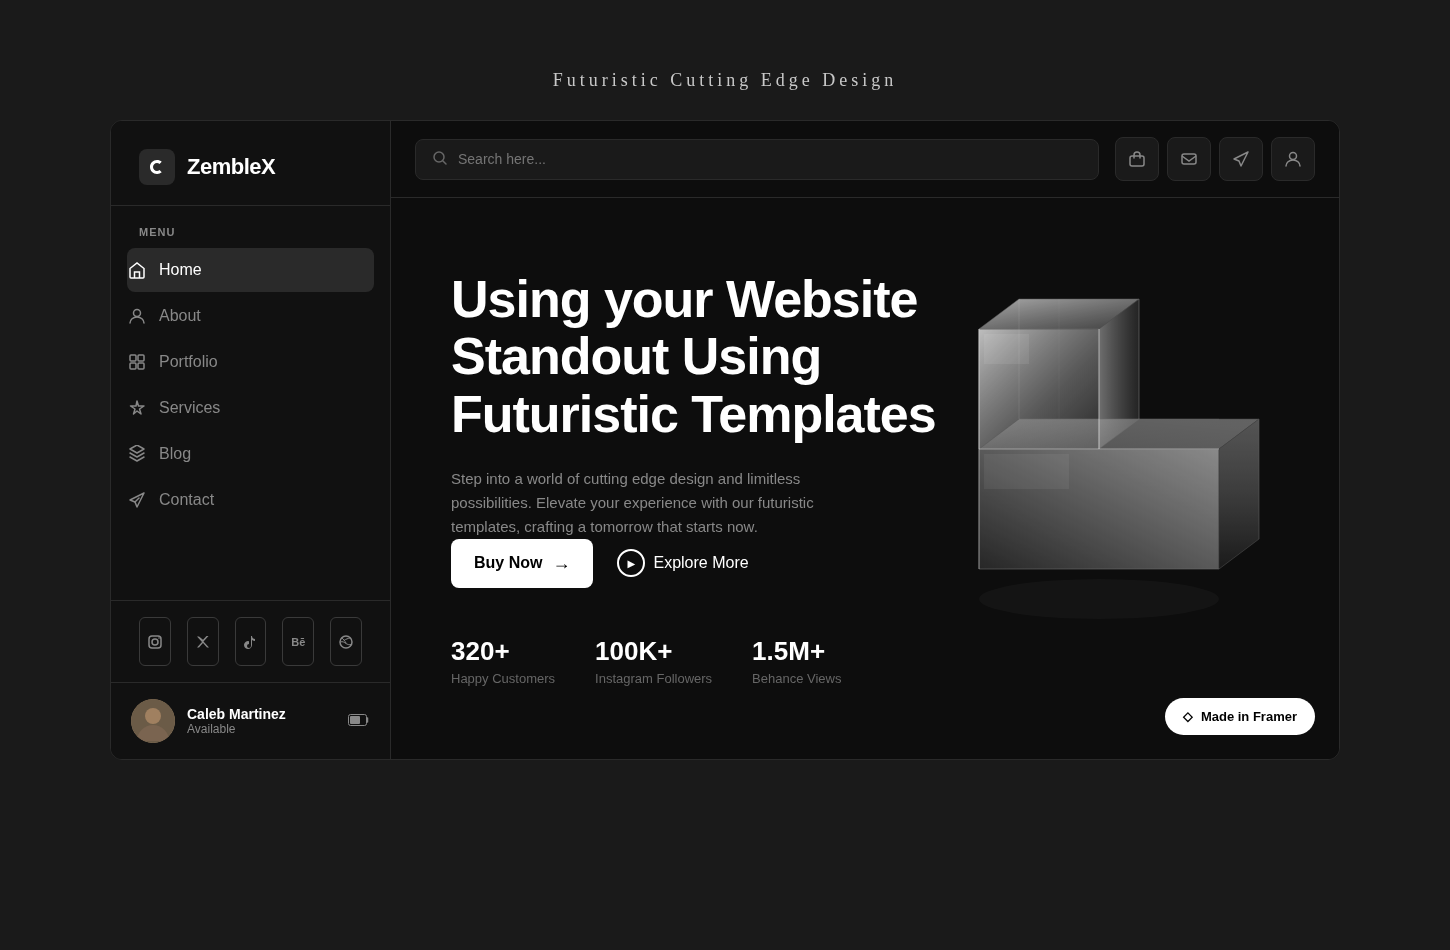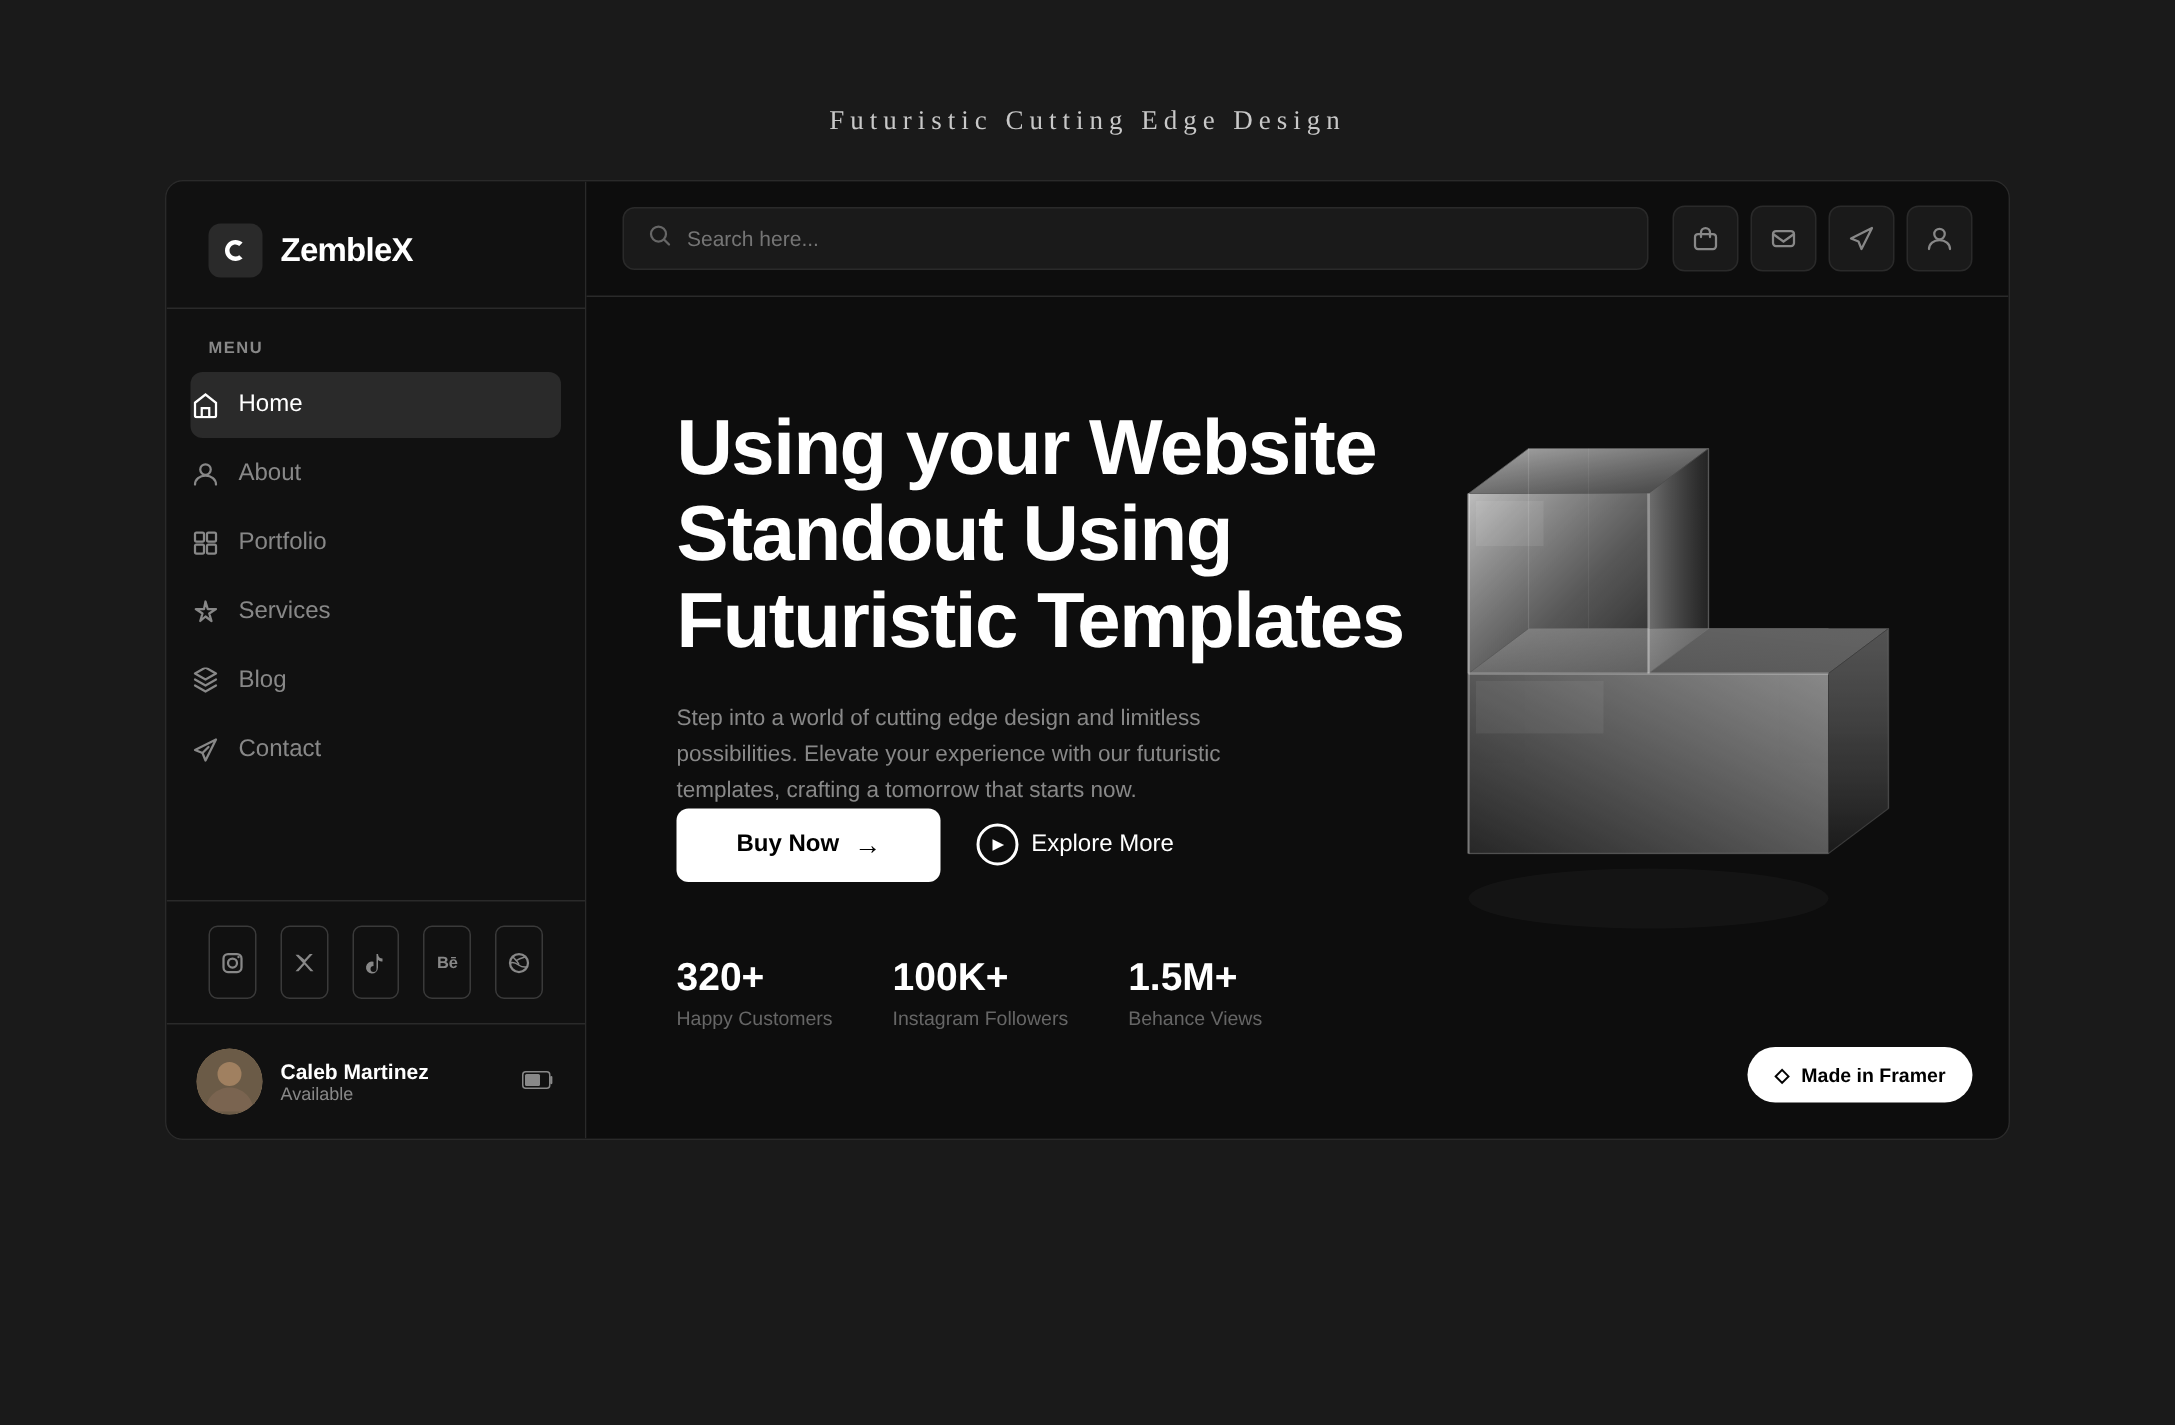--- a/index.html
+++ b/index.html
@@ -268,21 +268,21 @@
       display: flex;
       align-items: center;
       gap: 24px;
       margin-bottom: 48px;
     }
     .btn-primary {
       background: #ffffff;
       color: #000000;
       border: none;
       border-radius: 8px;
-      padding: 14px 40px;
+      padding: 14px 23px;
       font-size: 16px;
       font-weight: 600;
       cursor: pointer;
       display: flex;
       align-items: center;
       gap: 10px;
     }
     .btn-arrow {
       font-size: 18px;
     }

